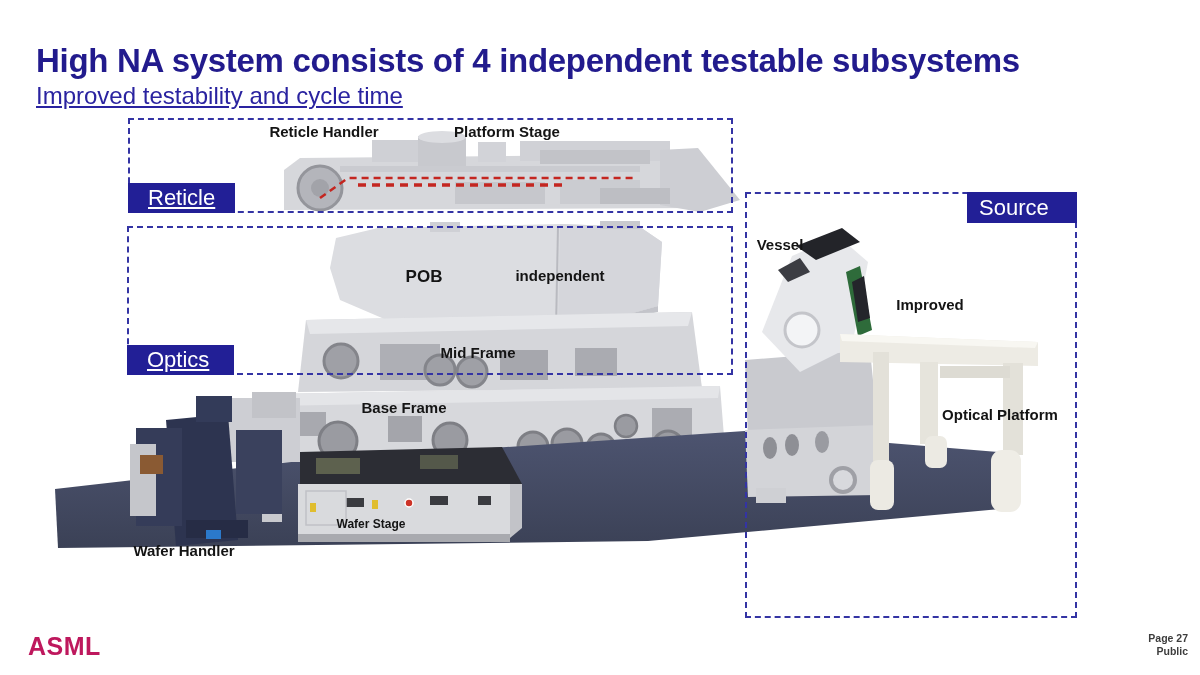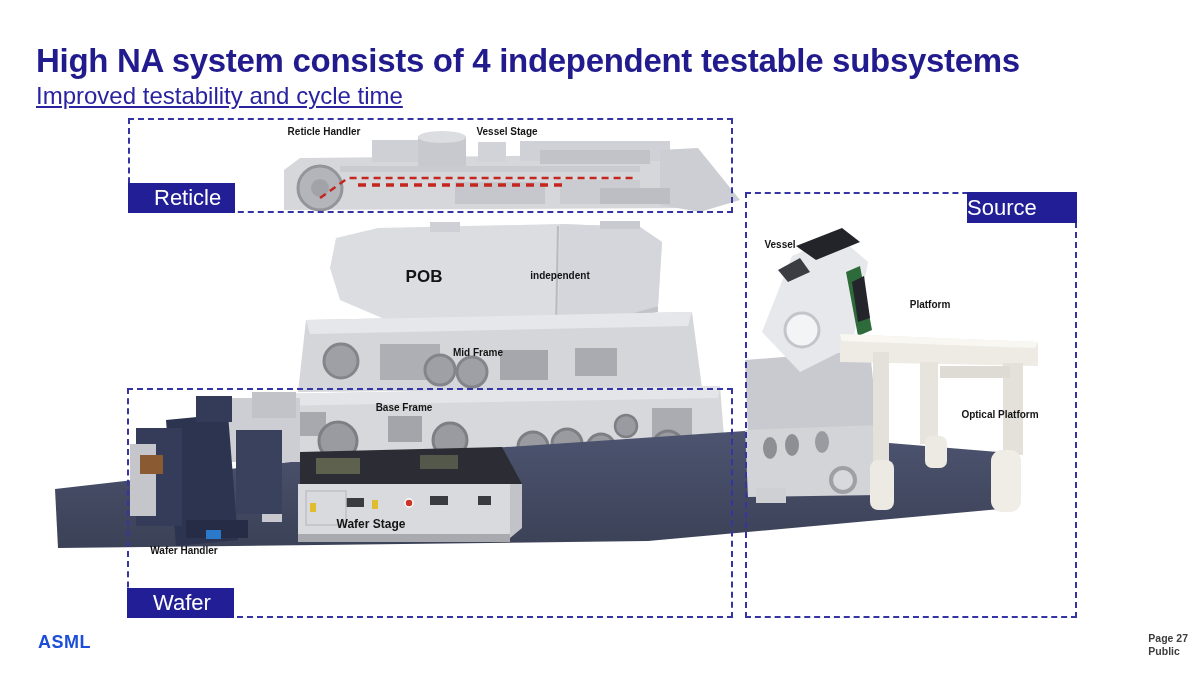--- a/index.html
+++ b/index.html
@@ -10,27 +10,27 @@
   .subtitle{position:absolute;left:36px;top:82px;font-size:24px;font-weight:normal;
          color:#2a23a0;white-space:nowrap;z-index:4;text-decoration:underline;}
   .machine-svg{position:absolute;left:0;top:0;width:1200px;height:675px;z-index:1;pointer-events:none;}
   .sbox{position:absolute;border:2px dashed #3434a4;box-sizing:border-box;z-index:2;}
   .box-reticle{left:128px;top:118px;width:605px;height:95px;}
   .box-optics {left:127px;top:226px;width:606px;height:149px;}
   .box-wafer  {left:127px;top:388px;width:606px;height:230px;}
   .box-source {left:745px;top:192px;width:332px;height:426px;}
   .tag{position:absolute;background:#221f96;color:#ffffff;font-size:22px;
        box-sizing:border-box;white-space:nowrap;z-index:3;}
-  .tag-left{left:-2px;bottom:-2px;width:107px;height:30px;line-height:30px;padding-left:26px;}
-  .tag-source{right:-2px;top:-2px;width:110px;height:31px;line-height:31px;}
-  .pl{position:absolute;transform:translate(-50%,-50%);font-size:10px;font-weight:bold;
+  .tag-left{left:-2px;bottom:-2px;width:107px;height:30px;line-height:30px;padding-left:20px;text-decoration:underline;}
+  .tag-source{right:-2px;top:-2px;width:110px;height:31px;line-height:31px;padding-left:12px;}
+  .pl{position:absolute;transform:translate(-50%,-50%);font-size:15px;font-weight:bold;
       color:#141414;white-space:nowrap;z-index:3;}
-  .logo{position:absolute;left:38px;top:632px;font-size:18px;font-weight:800;
-        color:#1d4ed8;letter-spacing:0.5px;z-index:4;}
-  .pageinfo{position:absolute;right:12px;top:632px;font-size:10.5px;
+  .logo{position:absolute;left:28px;top:632px;font-size:25px;font-weight:800;
+        color:#be185d;letter-spacing:0.5px;z-index:4;}
+  .pageinfo{position:absolute;right:12px;top:632px;text-align:right;font-size:10.5px;
         font-weight:bold;color:#3d3d3d;line-height:13px;z-index:4;}
 </style>
 </head>
 <body>
 
 <div class="slide">
 
   <div class="title">High NA system consists of 4 independent testable subsystems</div>
   <div class="subtitle">Improved testability and cycle time</div>
 
@@ -150,37 +150,37 @@
       <rect x="940" y="366" width="70" height="12" fill="#dddbd3"></rect>
       <rect x="870" y="460" width="24" height="50" rx="8" fill="#eceae3"></rect>
       <rect x="925" y="436" width="22" height="32" rx="7" fill="#eceae3"></rect>
       <rect x="991" y="450" width="30" height="62" rx="11" fill="#efede6"></rect>
     </g>
   </svg>
 
   <div class="sbox box-reticle">
     <span class="tag tag-left">Reticle</span>
   </div>
-  <div class="sbox box-wafer">
-    <span class="tag tag-left">Wafer</span>
+  <div class="sbox box-optics">
+    <span class="tag tag-left">Optics</span>
   </div>
   <div class="sbox box-source">
     <span class="tag tag-source">Source</span>
   </div>
 
   <span class="pl" style="left:324px;top:131px">Reticle Handler</span>
-  <span class="pl" style="left:507px;top:131px">Vessel Stage</span>
+  <span class="pl" style="left:507px;top:131px">Platform Stage</span>
   <span class="pl" style="left:424px;top:277px;font-size:17px">POB</span>
   <span class="pl" style="left:560px;top:275px">independent</span>
   <span class="pl" style="left:478px;top:352px">Mid Frame</span>
   <span class="pl" style="left:404px;top:407px">Base Frame</span>
   <span class="pl" style="left:371px;top:524px;font-size:12px">Wafer Stage</span>
   <span class="pl" style="left:184px;top:550px">Wafer Handler</span>
   <span class="pl" style="left:780px;top:244px">Vessel</span>
-  <span class="pl" style="left:930px;top:304px">Platform</span>
+  <span class="pl" style="left:930px;top:304px">Improved</span>
   <span class="pl" style="left:1000px;top:414px">Optical Platform</span>
 
   <div class="logo">ASML</div>
   <div class="pageinfo">
     <div>Page 27</div>
     <div>Public</div>
   </div>
 
 </div>
 

